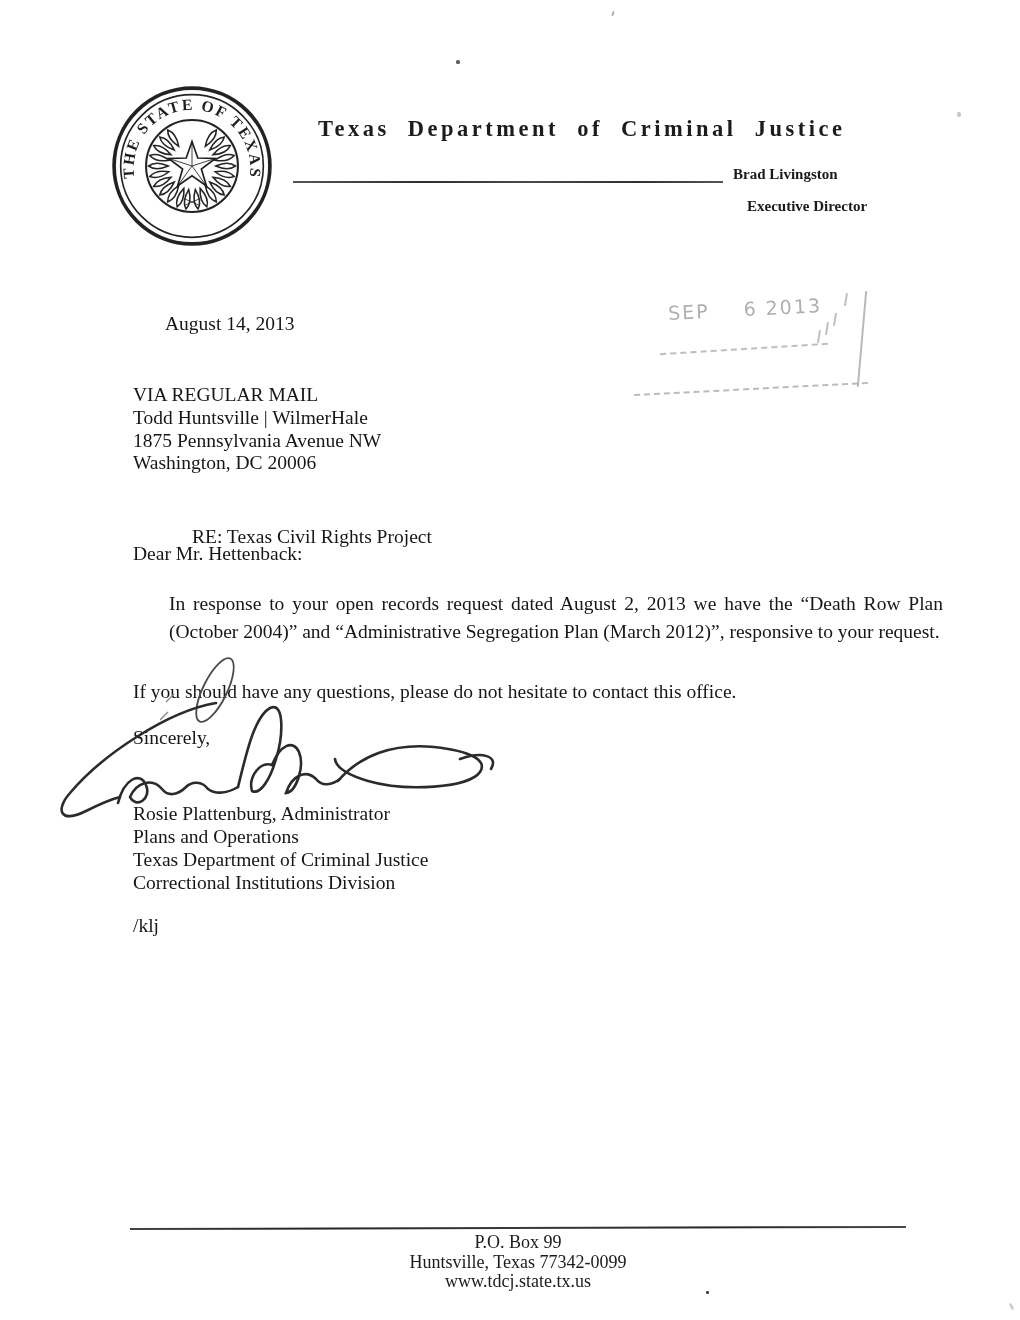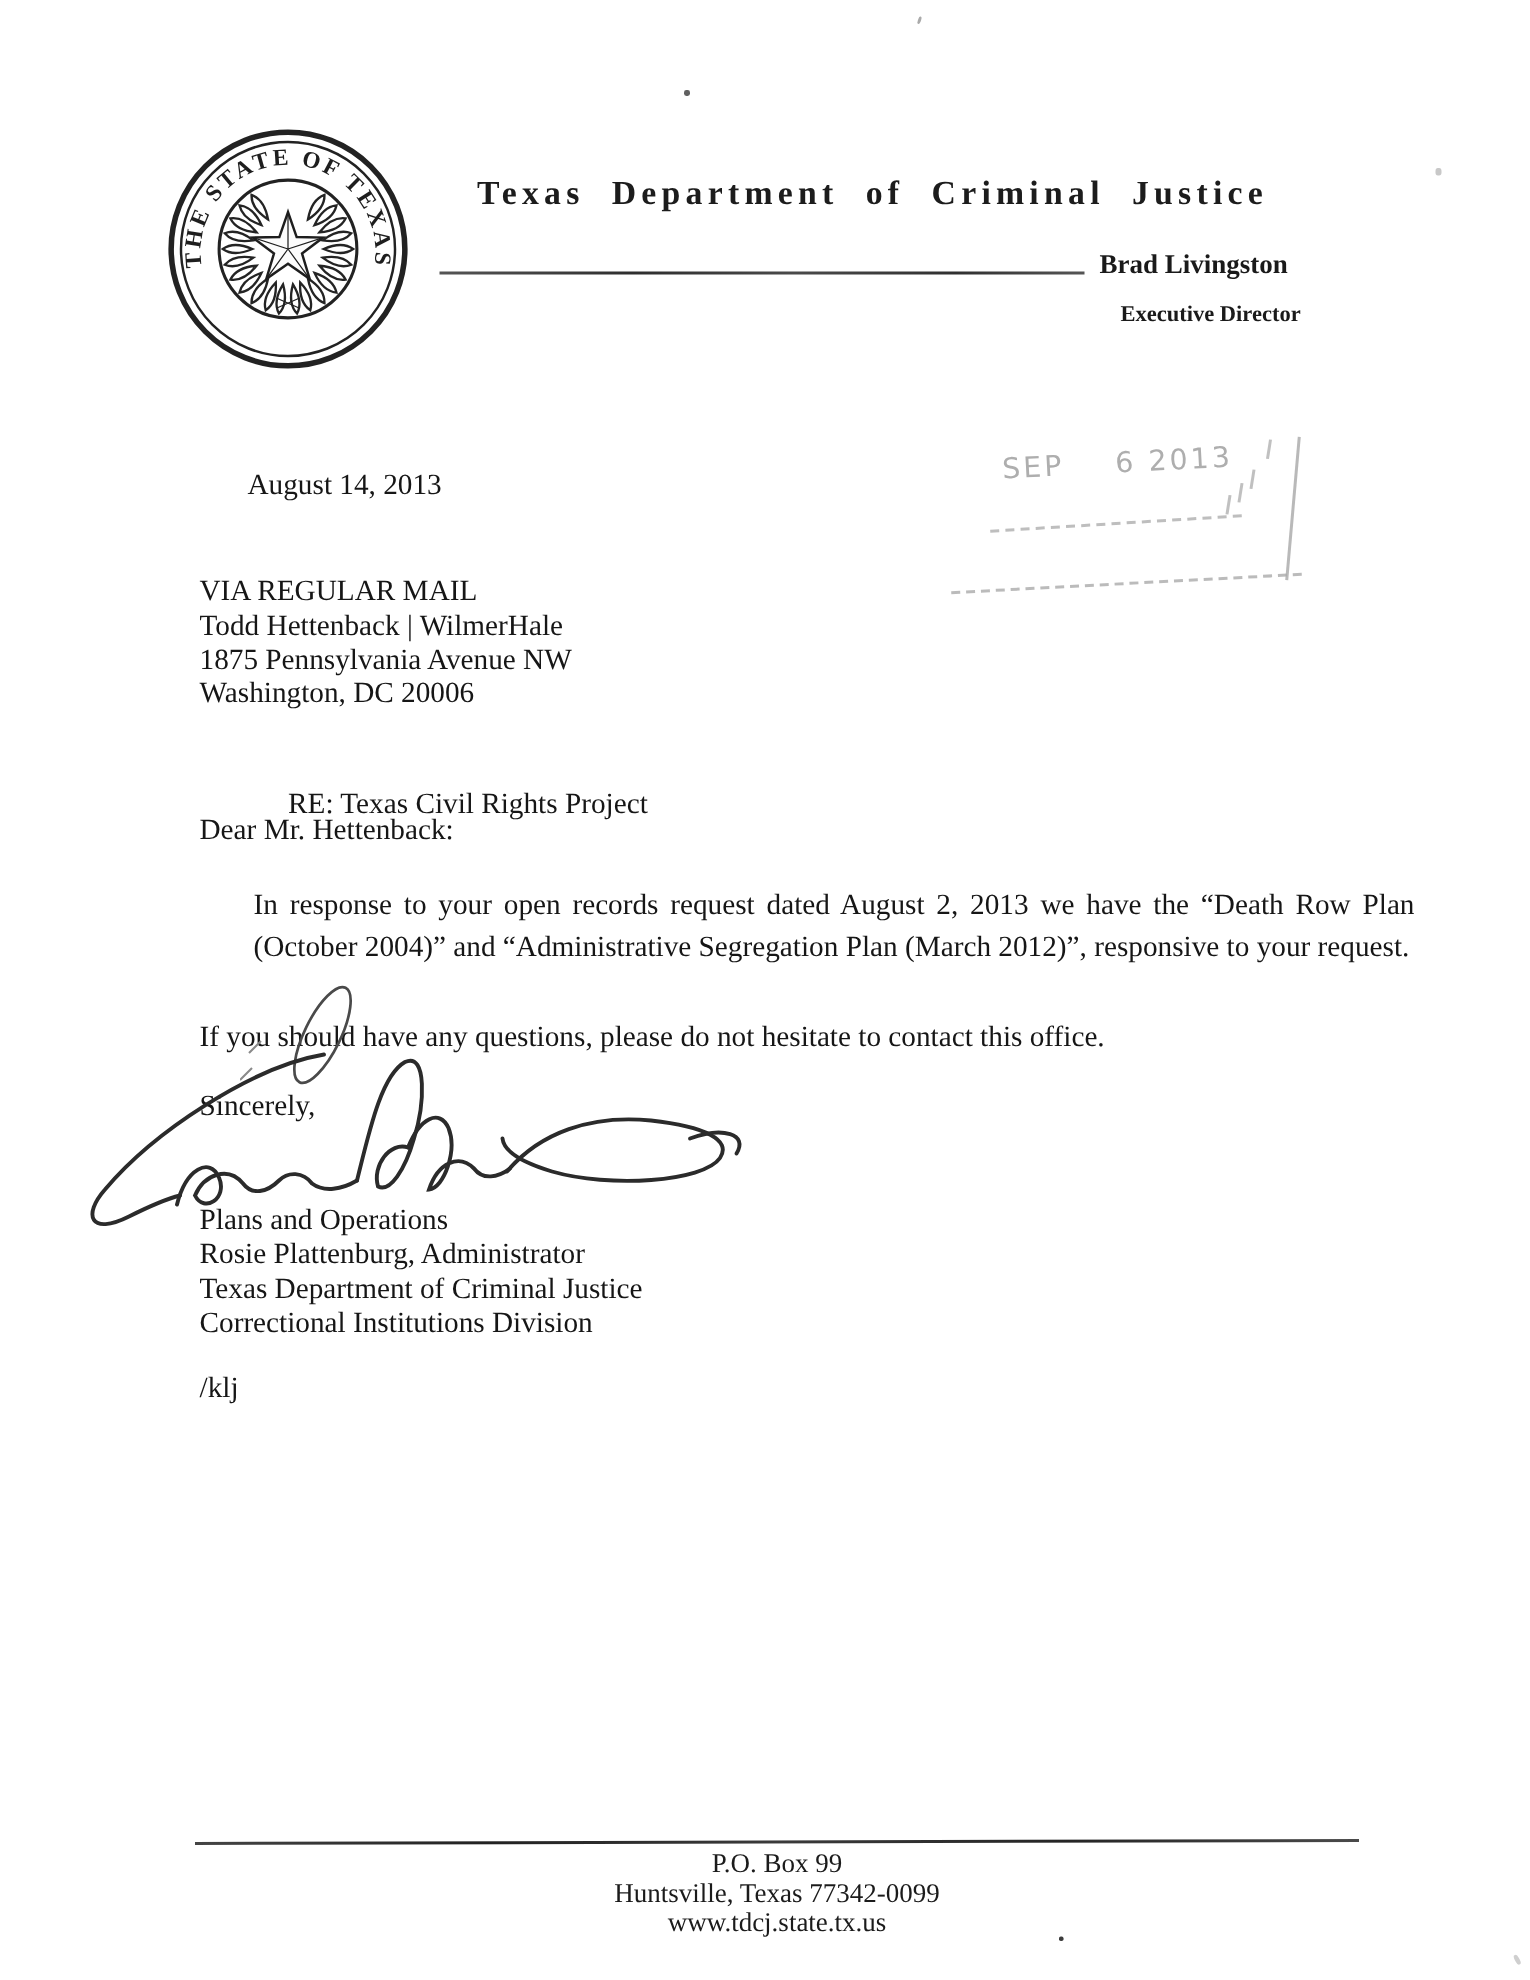--- a/index.html
+++ b/index.html
@@ -17,21 +17,21 @@
   .agency-title{
     position:absolute;left:318px;top:116px;
     font-size:22.5px;font-weight:bold;letter-spacing:3.5px;word-spacing:9px;
     color:#1c1c1c;white-space:nowrap;
   }
   .header-rule{
     position:absolute;left:293px;top:181px;width:430px;height:2px;
     background:linear-gradient(90deg,#555 0%,#2e2e2e 30%,#4a4a4a 55%,#303030 80%,#555 100%);
   }
   .official{position:absolute;left:733px;top:166px;white-space:nowrap;}
-  .official-name{font-size:18px;font-weight:bold;color:#1a1a1a;}
+  .official-name{font-size:15px;font-weight:bold;color:#1a1a1a;}
   .official-title{font-size:15px;font-weight:bold;color:#1a1a1a;margin-left:14px;margin-top:15px;}
   
   .stamp-text{
     position:absolute;left:668px;top:298px;
     font-family:"DejaVu Sans", sans-serif;
     font-size:19px;color:#9a9a9a;letter-spacing:2px;white-space:nowrap;
     transform:rotate(-3deg);opacity:.8;
   }
   .stamp-gap{display:inline-block;width:34px;}
   .stamp-dash1{position:absolute;left:660px;top:348px;width:168px;border-top:2px dashed #b3b3b3;transform:rotate(-3.5deg);opacity:.85;}
@@ -144,21 +144,21 @@
   <div class="stamp-vline"></div>
   <div class="stamp-tick" style="left:818px;top:330px;"></div>
   <div class="stamp-tick" style="left:826px;top:322px;"></div>
   <div class="stamp-tick" style="left:834px;top:313px;"></div>
   <div class="stamp-tick" style="left:845px;top:293px;"></div>
 
   <div class="line date-line">August 14, 2013</div>
 
   <div class="line via-line">VIA REGULAR MAIL</div>
   <div class="addr">
-    <div>Todd Hettenback | WilmerHale</div>
+    <div>Todd Huntsville | WilmerHale</div>
     <div>1875 Pennsylvania Avenue NW</div>
     <div>Washington, DC 20006</div>
   </div>
 
   <div class="line re-line">RE: Texas Civil Rights Project</div>
   <div class="line dear-line">Dear Mr. Hettenback:</div>
 
   <div class="para1">In response to your open records request dated August 2, 2013 we have the “Death Row Plan (October 2004)” and “Administrative Segregation Plan (March 2012)”, responsive to your request.</div>
   <div class="line para2">If you should have any questions, please do not hesitate to contact this office.</div>
 
@@ -172,22 +172,22 @@
   <svg class="sig-svg" width="470" height="135" viewBox="0 0 470 135">
     <path d="M176 6 C128 14 62 58 30 96 C15 113 20 127 46 114 C60 107 72 102 80 100"></path>
     <path d="M78 106 C84 82 100 74 106 88 C112 102 96 112 90 100 C96 86 112 80 122 92 C128 100 138 98 146 90 C152 84 162 84 168 92 C176 98 188 96 198 90"></path>
     <path d="M198 90 C206 58 214 20 230 11 C245 4 243 40 236 62 C230 83 220 98 212 94 C208 80 220 64 232 68"></path>
     <path d="M232 68 C240 48 253 42 259 55 C265 70 256 95 246 96 C252 78 266 72 276 82 C282 90 292 88 300 82"></path>
     <path d="M298 84 C320 58 354 46 394 50 C430 54 448 63 440 75 C429 91 366 95 328 84 C308 78 296 71 295 62"></path>
     <path d="M420 62 C442 54 459 59 451 72"></path>
   </svg>
 
   <div class="sigblock">
+    <div>Rosie Plattenburg, Administrator</div>
     <div>Plans and Operations</div>
-    <div>Rosie Plattenburg, Administrator</div>
     <div>Texas Department of Criminal Justice</div>
     <div>Correctional Institutions Division</div>
   </div>
 
   <div class="line initials-line">/klj</div>
 
   <div class="footer-rule"></div>
   <div class="footer-text">
     <div>P.O. Box 99</div>
     <div>Huntsville, Texas 77342-0099</div>

